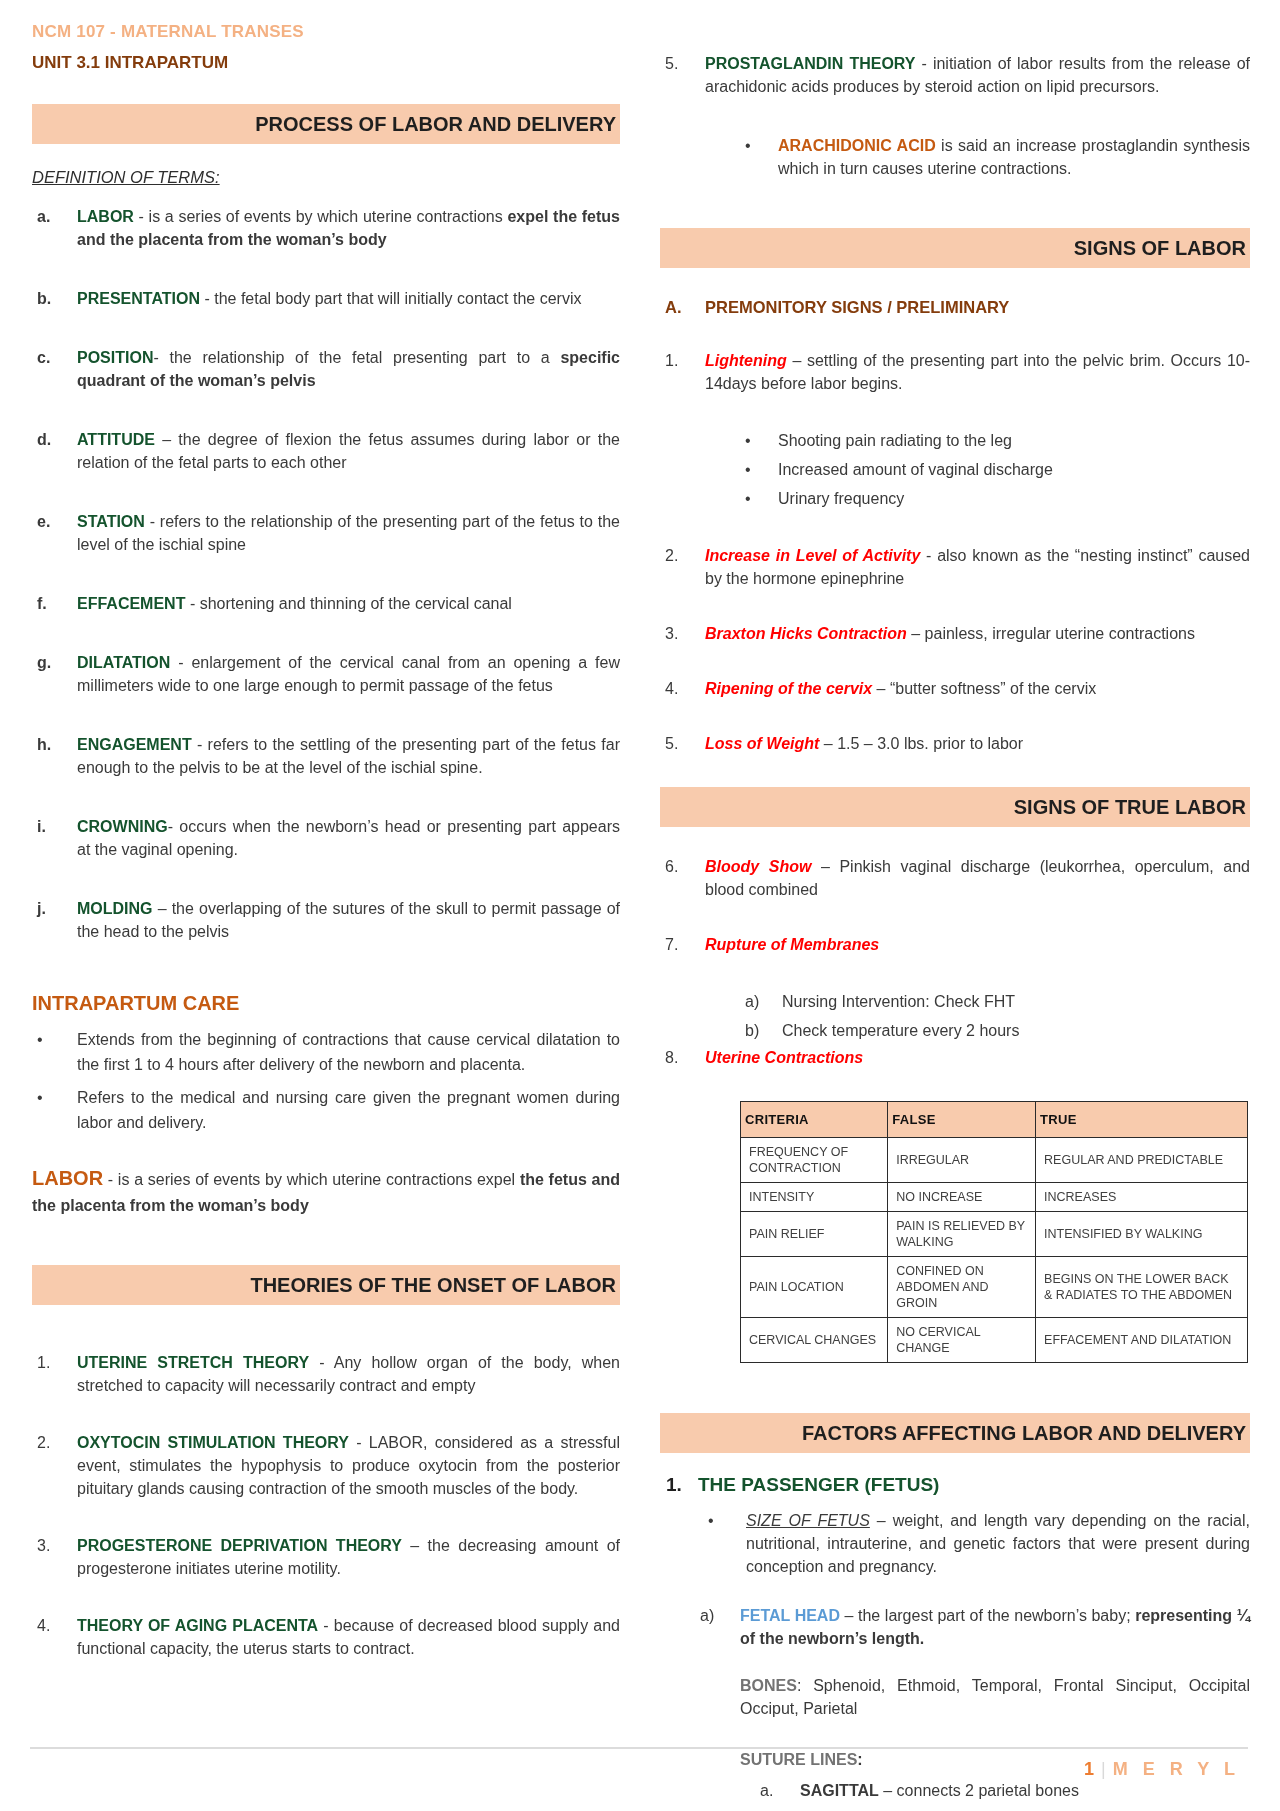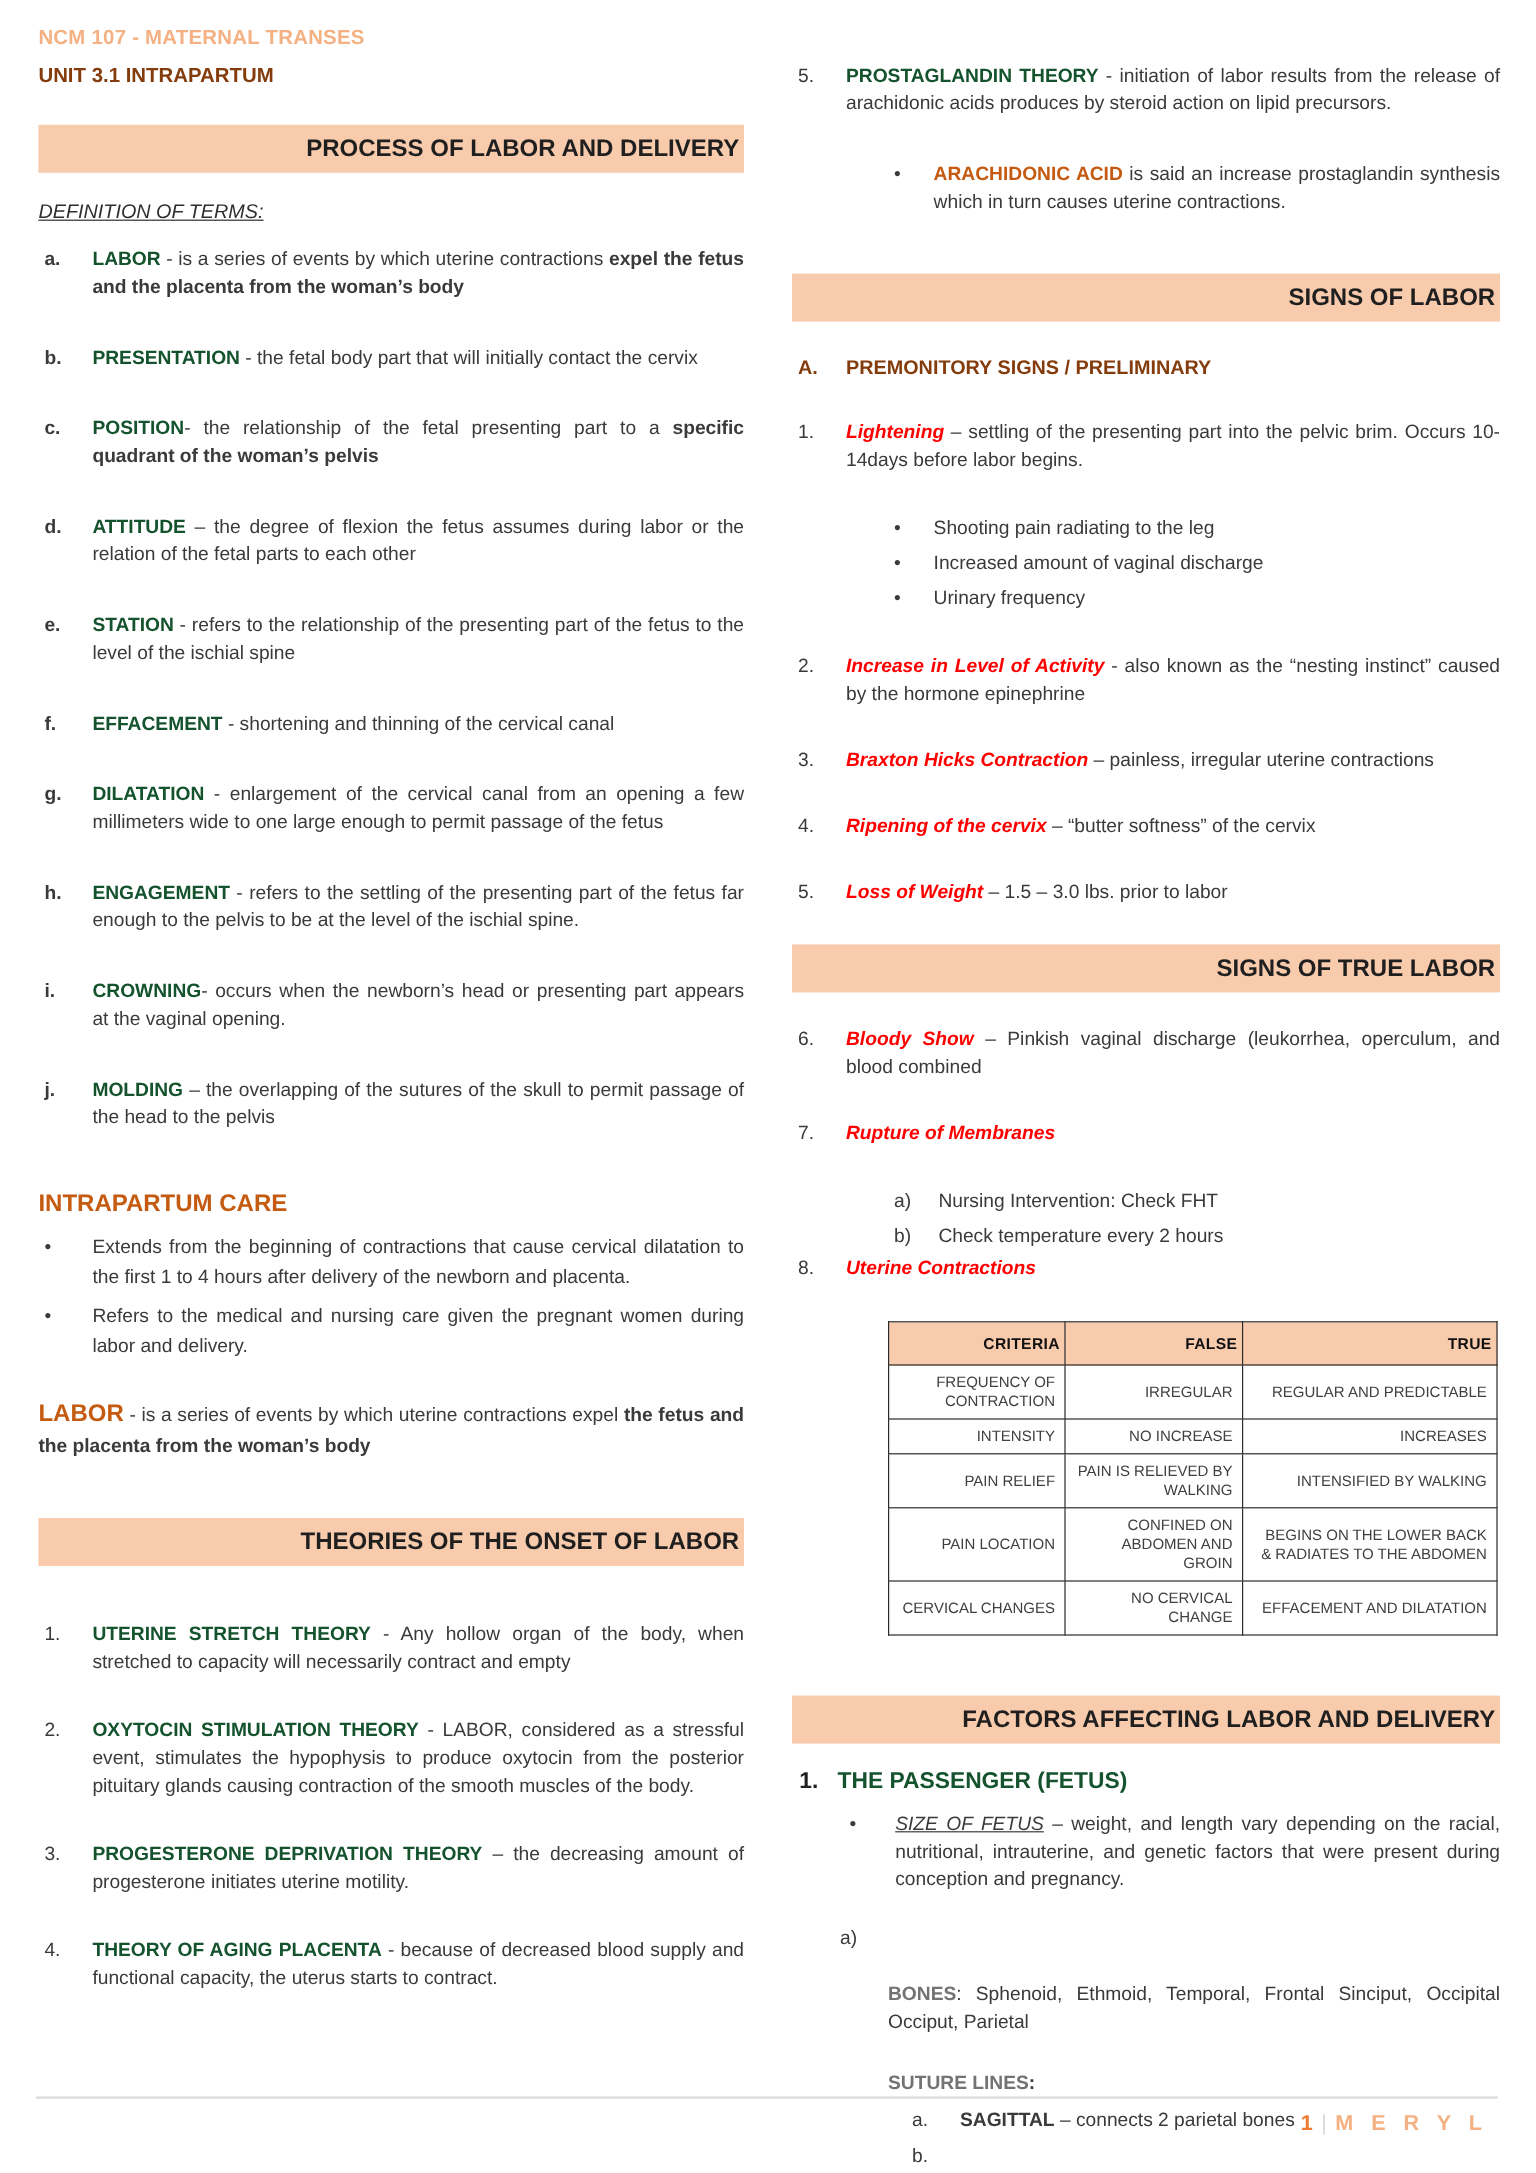--- a/index.html
+++ b/index.html
@@ -51,21 +51,21 @@
   .inner-bullets{margin:14px 0 32px 0;}
   .inner-bullets .li-row{margin-bottom:2px;line-height:27px;}
   .inner-bullets .li-marker{flex:0 0 33px;margin-left:85px;padding-left:0;}
   .mt-banner-true{margin-top:26px;margin-bottom:28px;}
   .truelist .li-row{margin-bottom:32px;}
   .subitems{margin-top:6px;}
   .subitems .li-row{margin-bottom:2px;line-height:27px;}
   .subitems .li-marker{flex:0 0 37px;margin-left:85px;padding-left:0;}
 
   table.signs{border-collapse:collapse;margin-left:80px;width:508px;}
-  table.signs th,table.signs td{border:1px solid #2b2b2b;text-align:right;vertical-align:middle;}
+  table.signs th,table.signs td{border:1px solid #2b2b2b;text-align:left;vertical-align:middle;}
   table.signs th{background:#F8CBAD;color:#111;font-size:13px;font-weight:bold;padding:6px 4px;letter-spacing:.3px;}
   table.signs td{font-size:12.5px;color:#404040;padding:6px 8px;line-height:16px;}
 
   .mt-banner-factors{margin-top:50px;margin-bottom:20px;}
   .passenger-h{display:flex;font-size:19px;line-height:24px;margin-bottom:12px;}
   .passenger-h .li-marker{flex:0 0 32px;padding-left:6px;font-weight:bold;color:#1f1f1f;}
   .size-row{display:flex;margin-bottom:26px;}
   .size-row .li-marker{flex:0 0 38px;margin-left:48px;padding-left:0;}
   .fetal-row{display:flex;margin-bottom:24px;}
   .fetal-row .li-marker{flex:0 0 40px;margin-left:40px;padding-left:0;}
@@ -308,20 +308,23 @@
 
     <div class="size-row">
       <span class="li-marker">•</span>
       <div class="li-body">
         <span class="ui">SIZE OF FETUS</span><span> – weight, and length vary depending on the racial, nutritional, intrauterine, and genetic factors that were present during conception and pregnancy.</span>
       </div>
     </div>
 
     <div class="fetal-row">
       <span class="li-marker">a)</span>
+      <div class="li-body">
+        <span class="blue">FETAL HEAD</span><span> – the largest part of the newborn’s baby; </span><span class="bold">representing ¼ of the newborn’s length.</span>
+      </div>
     </div>
 
     <div class="indent80">
       <span class="orangeb">BONES</span><span>: Sphenoid, Ethmoid, Temporal, Frontal Sinciput, Occipital Occiput, Parietal</span>
     </div>
 
     <div class="sutures-head">
       <span class="orangeb">SUTURE LINES</span><span>:</span>
     </div>
 

